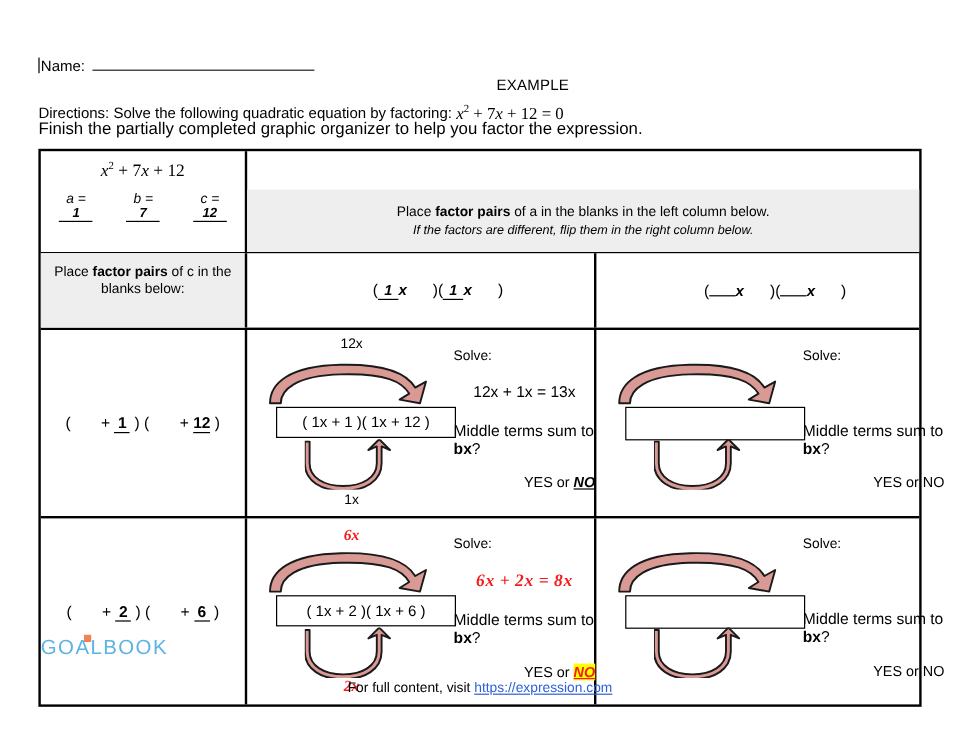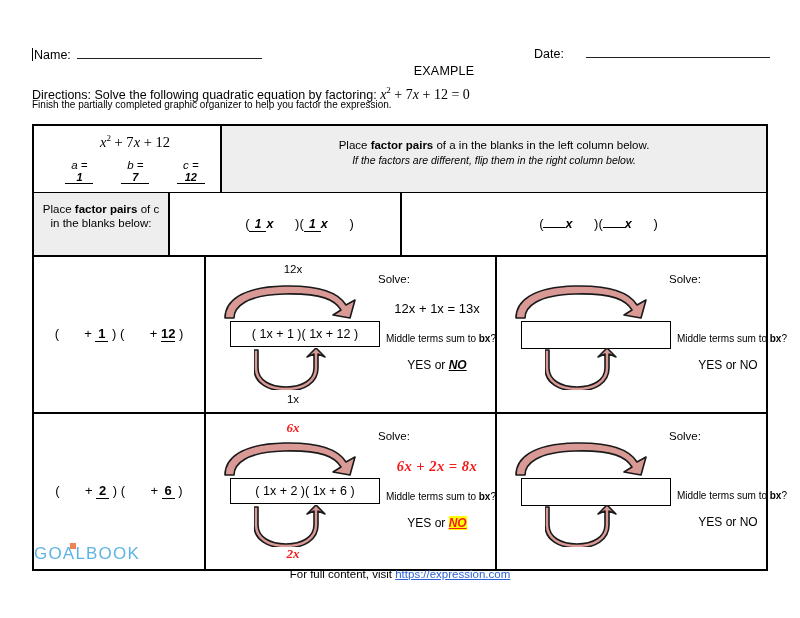--- a/index.html
+++ b/index.html
@@ -70,41 +70,41 @@
     padding-left: 44px;
   }
 
   .directions {
     position: absolute;
     top: 82px;
     left: 32px;
     font-size: 12.5px;
     line-height: 17px;
   }
-  .dir-line2 { position: absolute; top: 99px; left: 32px; font-size: 10px; }
+  .dir-line2 { position: absolute; top: 99px; left: 32px; font-size: 14px; }
 
   
   .mth { font-family: "Liberation Serif", serif; font-size: 14px; }
   .mth i, .ital { font-style: italic; }
   sup { font-size: 9px; vertical-align: super; }
 
   
   .sheet {
     position: absolute;
     left: 32px;
     top: 124px;
     width: 736px;
     border: 2.5px solid #000;
     box-sizing: border-box;
   }
   .trow { display: flex; }
   .tcell { box-sizing: border-box; position: relative; }
 
   
-  .r1 { border-bottom: 1.6px solid #000; padding-left: 16px; }
+  .r1 { border-bottom: 1.6px solid #000; }
   .c-expr {
     width: 172px;
     border-right: 2.5px solid #000;
     padding: 7px 6px 8px 6px;
     text-align: center;
   }
   .expr-main { font-family: "Liberation Serif", serif; font-size: 14.5px; margin-bottom: 8px; }
   .abc {
     font-family: "Liberation Sans", sans-serif;
     font-size: 11.5px;
@@ -122,36 +122,37 @@
     font-size: 11px;
     padding: 0 2px;
   }
   .c-banner {
     flex: 1;
     background: #eeeeee;
     padding: 12px 8px 10px 8px;
     text-align: center;
     font-size: 11.5px;
     line-height: 15px;
+    margin-top: 32px;
   }
   .c-banner .sub { font-style: italic; font-size: 10.5px; }
 
   
   .r2 { border-bottom: 2.5px solid #000; }
   .c-cpairs {
-    width: 136px;
+    width: 172px;
     border-right: 2.5px solid #000;
     background: #eeeeee;
     padding: 9px 8px;
     text-align: center;
     font-size: 11.5px;
     line-height: 14px;
   }
   .c-tmpl {
-    width: 232px;
+    width: 291px;
     border-right: 2.5px solid #000;
     display: flex;
     align-items: center;
     justify-content: center;
     font-size: 13px;
     padding: 8px 0;
   }
   .c-tmpl.last { border-right: none; flex: 1; }
   .paren-grp { white-space: pre; font-family: "Liberation Sans", sans-serif; }
   .blk {
@@ -251,37 +252,37 @@
     text-align: center;
   }
   .solve-eq.hand {
     color: #f51b1b;
     font-family: "Liberation Serif", serif;
     font-style: italic;
     font-weight: bold;
     font-size: 14.5px;
     letter-spacing: .5px;
   }
-  .midq { font-size: 10px; margin-bottom: 14px; text-align: right; }
-  .yesno { font-size: 12px; text-align: center; }
+  .midq { font-size: 13px; margin-bottom: 14px; text-align: left; }
+  .yesno { font-size: 12px; text-align: right; }
   .ans-mark {
     font-weight: bold;
     font-style: italic;
     text-decoration: underline;
   }
   .ans-mark.hl {
     color: #f51b1b;
     background: #ffff00;
   }
 
   
   .footer-logo {
     position: absolute;
     left: 34px;
-    top: 544px;
+    top: 530px;
     font-size: 17px;
     letter-spacing: 1.2px;
     color: #5fb3e3;
     font-family: "Liberation Sans", sans-serif;
   }
   .flag {
     position: absolute;
     width: 6px;
     height: 6px;
     background: #ef8354;
@@ -302,24 +303,20 @@
   }
 </style>
 </head>
 <body>
 
 <div class="hdr-row">
   <div class="name-wrap">
     <span class="caret"></span>
     <span class="fieldlabel">Name:</span>
     <span class="ruleline name-rule"></span>
-  </div>
-  <div class="date-wrap">
-    <span class="fieldlabel">Date:</span>
-    <span class="ruleline date-rule"></span>
   </div>
 </div>
 
 <div class="example-title">EXAMPLE</div>
 
 <div class="directions">
   <span>Directions: Solve the following quadratic equation by factoring:</span>
   <span class="mth">
     <i>x</i><sup>2</sup> + 7<i>x</i> + 12 = 0
   </span>

